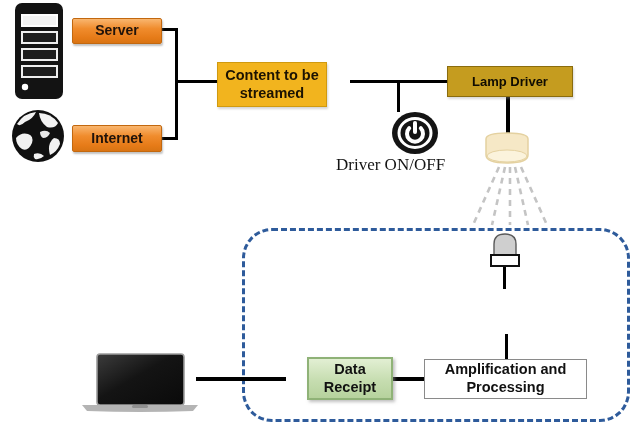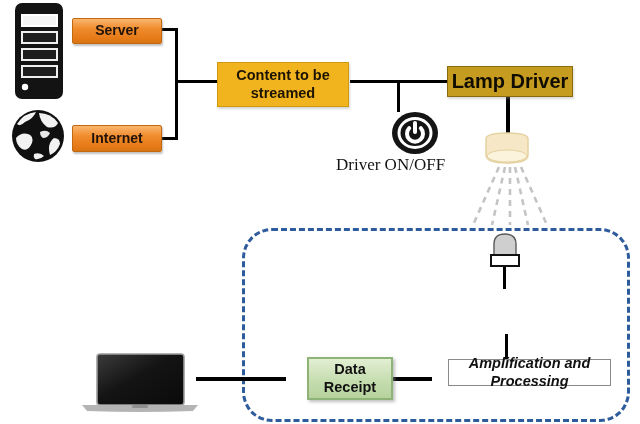--- a/index.html
+++ b/index.html
@@ -8,21 +8,21 @@
   
   .line{position:absolute;background:#000;z-index:2;}
   
   .node{position:absolute;display:flex;align-items:center;justify-content:center;
         text-align:center;font-weight:bold;color:#20130a;z-index:3;line-height:1.22;}
   .orange-box{background:linear-gradient(180deg,#f9b66f 0%,#f08c2d 40%,#e67b18 78%,#d97413 100%);
         border:1px solid #c2680f;border-radius:2px;font-size:14px;
         box-shadow:1px 2px 2px rgba(120,120,120,.45);}
   .yellow-box{background:#f2b41e;border:1px solid #d09a10;font-size:14.5px;color:#1c1302;
         box-shadow:1px 2px 2px rgba(150,150,150,.4);}
-  .gold-box{background:#c59c1f;border:1px solid #8a6c0e;font-size:20px;color:#100c02;
+  .gold-box{background:#c59c1f;border:1px solid #8a6c0e;font-size:13px;color:#100c02;
         box-shadow:1px 2px 2px rgba(150,150,150,.35);}
   .green-box{background:linear-gradient(180deg,#e2efd3 0%,#c6ddb0 55%,#b6d29d 100%);
         border:2px solid #8fb277;font-size:14.5px;color:#111;
         box-shadow:2px 2px 3px rgba(140,140,140,.55);}
   .white-box{background:#ffffff;border:1.5px solid #8a8a8a;font-size:14.5px;color:#111;}
   
   .dongle{position:absolute;left:242px;top:228px;width:382px;height:188px;
         border:3px dashed #2e5b9b;border-radius:30px;z-index:1;background:transparent;}
   .serif-label{position:absolute;font-family:"Liberation Serif",serif;color:#141414;z-index:3;}
   .icon{position:absolute;z-index:3;}
@@ -106,30 +106,30 @@
   </svg>
 
   <div class="node orange-box" style="left:72px;top:18px;width:88px;height:24px;">
       <span>Server</span>
     </div>
 
   <div class="node orange-box" style="left:72px;top:125px;width:88px;height:25px;">
       <span>Internet</span>
     </div>
 
-  <div class="node yellow-box" style="left:217px;top:62px;width:132px;height:45px;padding:0 10px;box-sizing:border-box;align-items:center;">
+  <div class="node yellow-box" style="left:217px;top:62px;width:110px;height:45px;padding:0 0;box-sizing:border-box;align-items:center;">
       <span>Content to be streamed</span>
     </div>
 
   <div class="node gold-box" style="left:447px;top:66px;width:124px;height:29px;">
       <span>Lamp Driver</span>
     </div>
 
 
-  <div class="node white-box" style="left:448px;top:359px;width:163px;height:27px;box-sizing:border-box;padding:0 8px;font-style:italic;">
+  <div class="node white-box" style="left:424px;top:359px;width:163px;height:40px;box-sizing:border-box;padding:0 8px;">
       <span>Amplification and Processing</span>
     </div>
 
   <div class="node green-box" style="left:285px;top:357px;width:86px;height:43px;box-sizing:border-box;padding:0 12px;margin-left:22px;">
       <span>Data Receipt</span>
     </div>
 
   <div class="serif-label" style="left:336px;top:155px;font-size:17px;">Driver ON/OFF</div>
 
 

